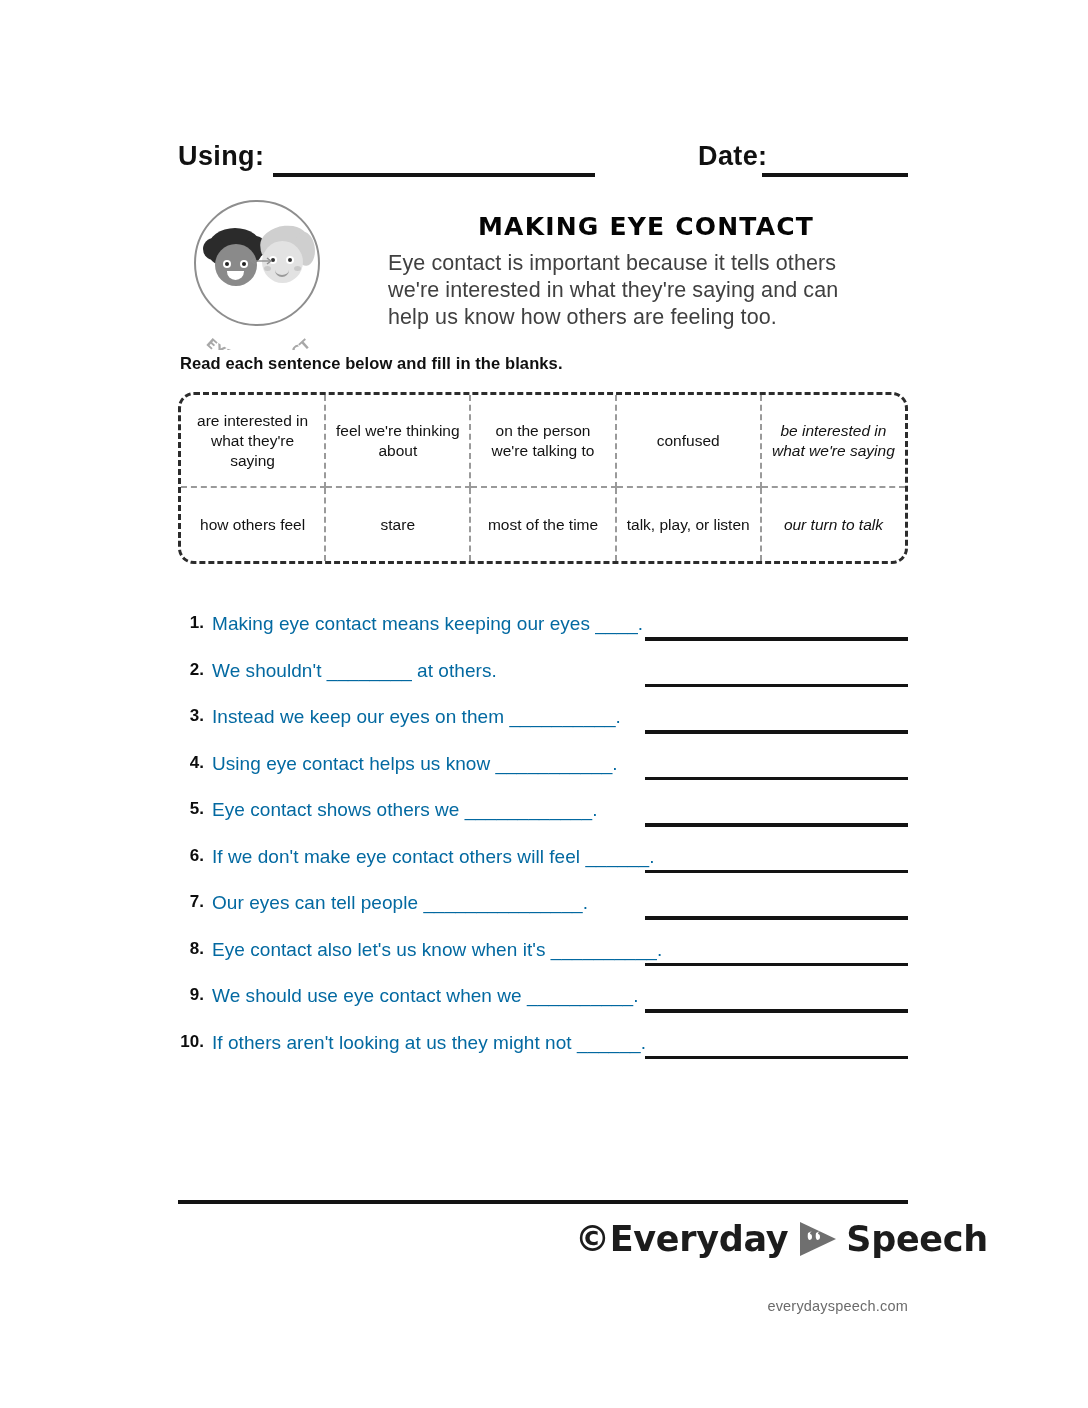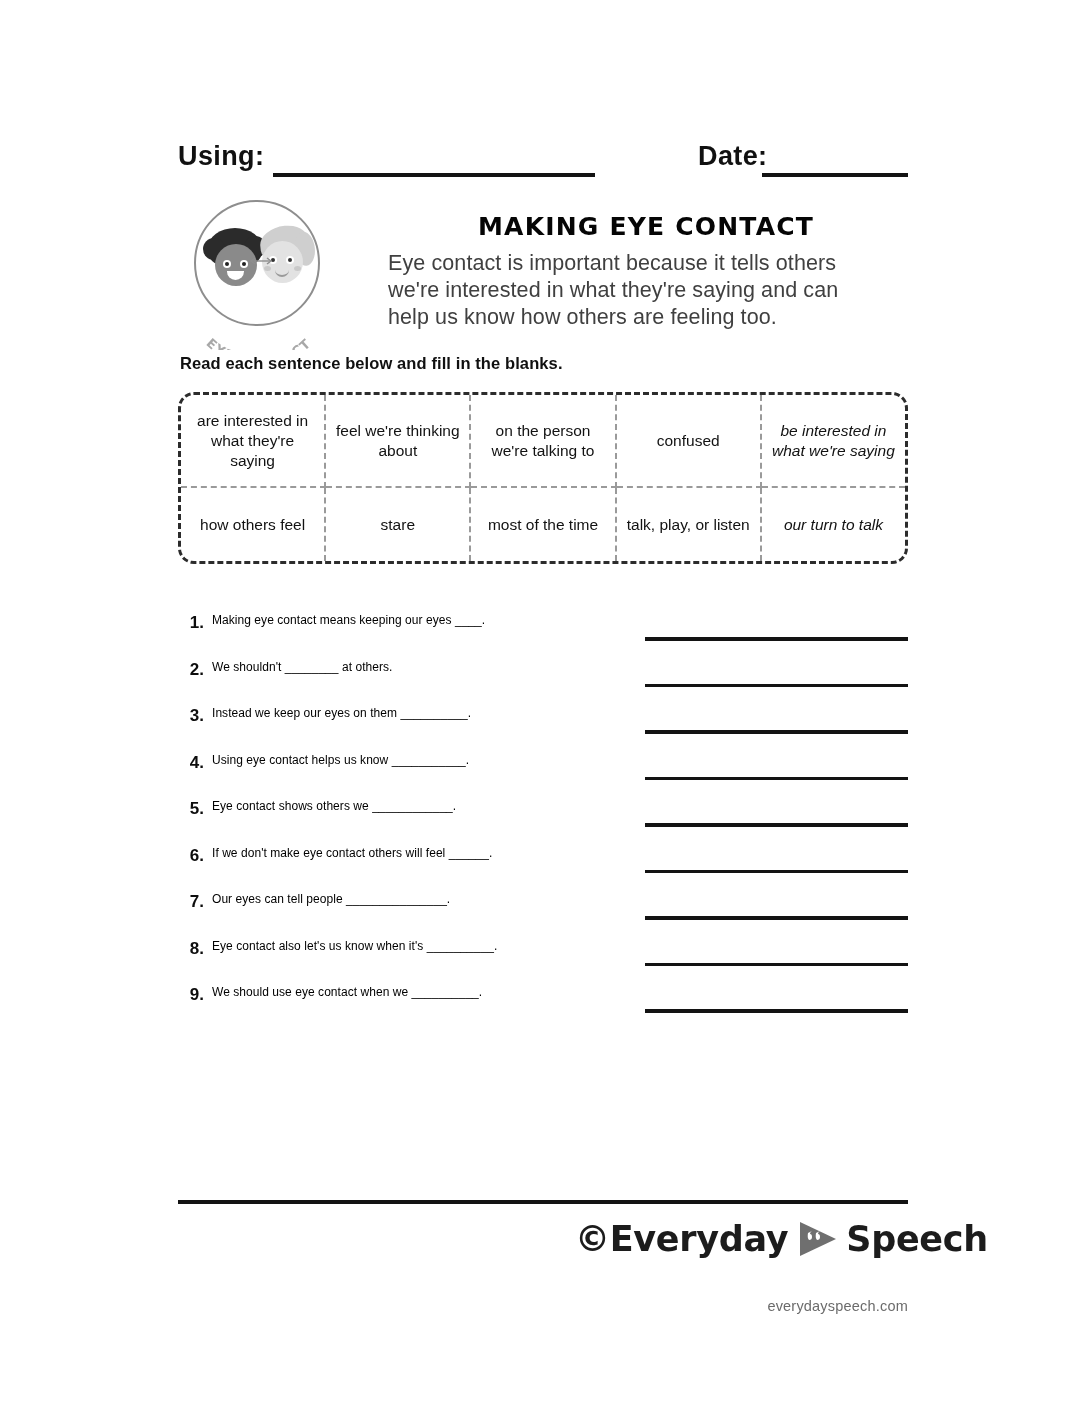--- a/index.html
+++ b/index.html
@@ -293,22 +293,22 @@
     width: 26px;
     text-align: right;
     font-size: 17px;
     font-weight: 700;
     color: #0d0d0d;
   }
   .q-text {
     position: absolute;
     left: 34px;
     top: 9px;
-    font-size: 12px;
-    color: #000000;
+    font-size: 19px;
+    color: #0369a1;
     white-space: nowrap;
     letter-spacing: 0.05px;
   }
   .q-answer-rule {
     position: absolute;
     left: 467px;
     top: 33px;
     width: 263px;
     height: 3.5px;
     background: #131313;
@@ -469,20 +469,25 @@
       <span class="q-answer-rule"></span>
     </div>
     <div class="q-row">
       <span class="q-num">8.</span>
       <span class="q-text">Eye contact also let's us know when it's __________.</span>
       <span class="q-answer-rule"></span>
     </div>
     <div class="q-row">
       <span class="q-num">9.</span>
       <span class="q-text">We should use eye contact when we  __________.</span>
+      <span class="q-answer-rule"></span>
+    </div>
+    <div class="q-row">
+      <span class="q-num">10.</span>
+      <span class="q-text">If others aren't looking at us they might not ______.</span>
       <span class="q-answer-rule"></span>
     </div>
   </div>
 
   <div class="footer-rule"></div>
   <div class="footer-logo">
     <div class="brand-line">
       <span>©</span>
       <span>Everyday</span>
       <span class="brand-mark">

